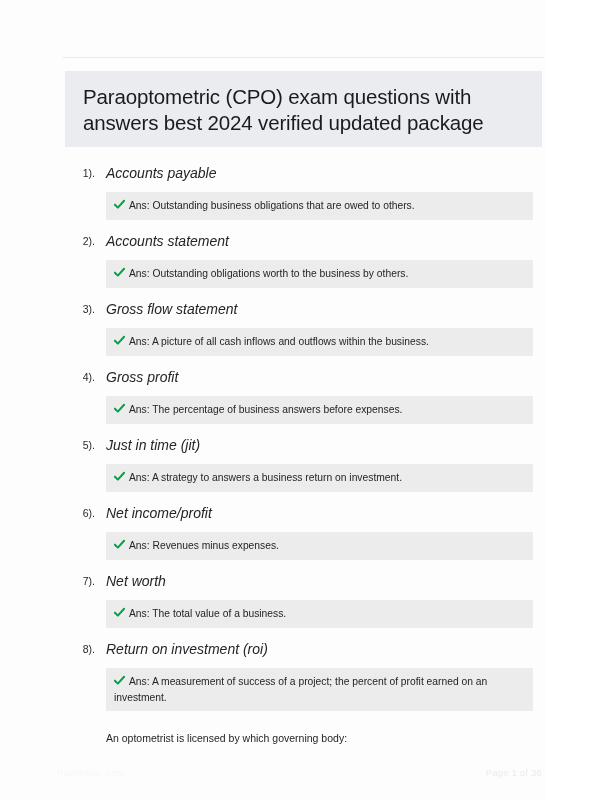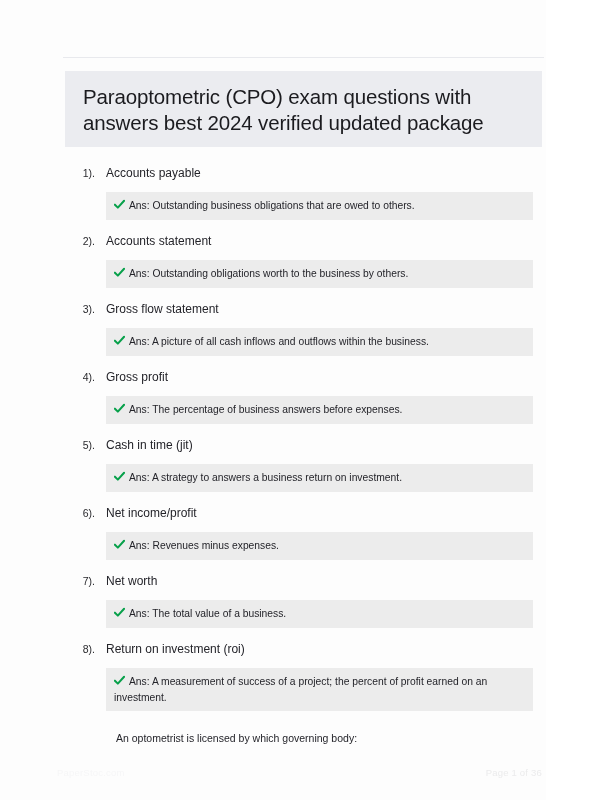--- a/index.html
+++ b/index.html
@@ -70,23 +70,24 @@
     text-align: right;
     font-size: 10.5px;
     color: #2a2a2e;
     line-height: 18px;
   }
   .q-text {
     position: absolute;
     left: 106px;
     top: 0;
     width: 420px;
-    font-size: 12px;
+    font-size: 14px;
     color: #24242a;
     line-height: 18px;
+    font-style: italic;
   }
   .ans-box {
     position: relative;
     margin-left: 106px;
     width: 427px;
     background: #ececec;
     box-sizing: border-box;
     padding: 6px 9px 6px 8px;
     min-height: 23px;
   }
@@ -98,21 +99,21 @@
   .check-icon {
     display: inline-block;
     vertical-align: -1px;
     margin-right: 4px;
   }
   .check-icon svg {
     display: block;
   }
   .trailing-question {
     position: absolute;
-    left: 116px;
+    left: 106px;
     top: 730px;
     width: 430px;
     font-size: 10.5px;
     line-height: 16px;
     color: #24242a;
   }
   .footer {
     position: absolute;
     left: 0;
     top: 765px;
@@ -190,21 +191,21 @@
         </div>
         <div class="ans-box">
           <div class="ans-line"><span class="check-icon"><svg width="11" height="11" viewBox="0 0 12 12">
                 <path d="M1 6.2 L4.2 9.4 L11 1.9" fill="none" stroke="#07a04a" stroke-width="2.2" stroke-linecap="round" stroke-linejoin="round"></path>
               </svg></span><span>Ans: The percentage of business answers before expenses.</span></div>
         </div>
       </div>
       <div class="qa-item">
         <div class="q-row">
           <div class="q-num">5).</div>
-          <div class="q-text">Cash in time (jit)</div>
+          <div class="q-text">Just in time (jit)</div>
         </div>
         <div class="ans-box">
           <div class="ans-line"><span class="check-icon"><svg width="11" height="11" viewBox="0 0 12 12">
                 <path d="M1 6.2 L4.2 9.4 L11 1.9" fill="none" stroke="#07a04a" stroke-width="2.2" stroke-linecap="round" stroke-linejoin="round"></path>
               </svg></span><span>Ans: A strategy to answers a business return on investment.</span></div>
         </div>
       </div>
       <div class="qa-item">
         <div class="q-row">
           <div class="q-num">6).</div>

